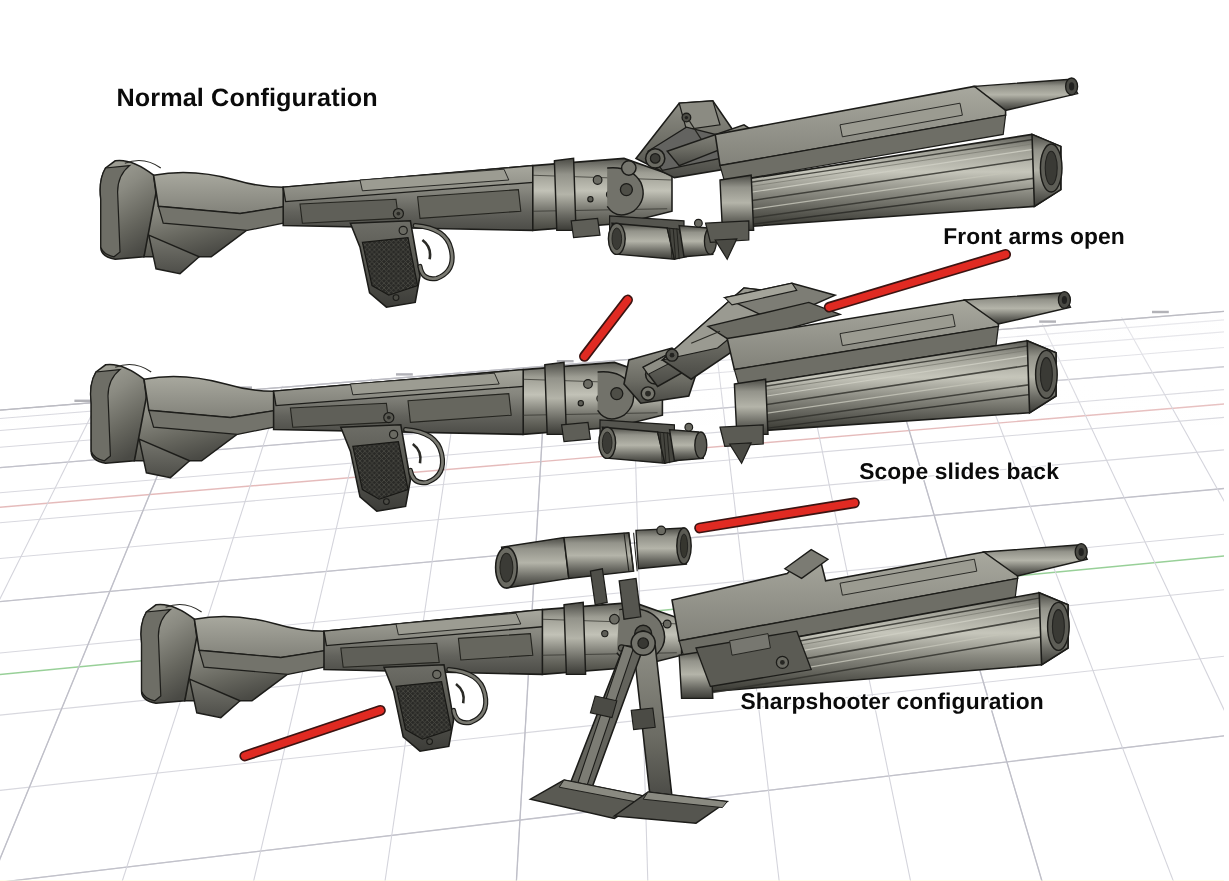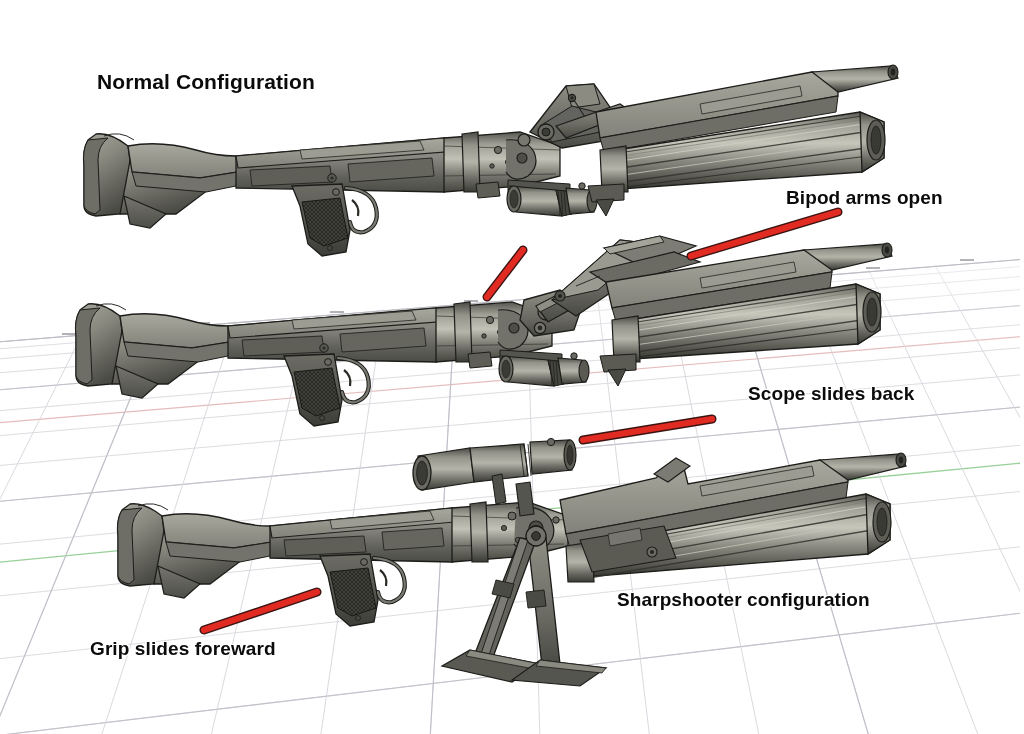--- a/index.html
+++ b/index.html
@@ -567,24 +567,23 @@
           <line x1="204" y1="630" x2="317" y2="592" stroke="#3b1412" stroke-width="9" stroke-linecap="round"></line>
           <line x1="204" y1="630" x2="317" y2="592" stroke="#e02a22" stroke-width="6.2" stroke-linecap="round"></line>
         </g>
       </g>
 
     </g>
   </svg>
 
   <div class="anno l1" style="left:97px; top:70px;">Normal Configuration</div>
 
-  <div class="anno l2" style="left:786px; top:187px;">Bipod arms open</div>
-
-
-  <div class="anno l3 anno-two-line" style="left:716px; top:380px;margin-left:32px;">
+  <div class="anno l2" style="left:786px; top:187px;">Front arms open</div>
+
+
+  <div class="anno l3 anno-two-line" style="left:716px; top:380px;">
     <div>Scope slides back</div>
   </div>
 
-  <div class="anno l3" style="left:617px; top:589px;text-align:center;">Sharpshooter configuration</div>
-
-  <div class="anno l3" style="left:90px; top:638px;">Grip slides foreward</div>
+  <div class="anno l3" style="left:617px; top:575px;text-align:center;">Sharpshooter configuration</div>
+
 
 </div>
 
 </body></html>

